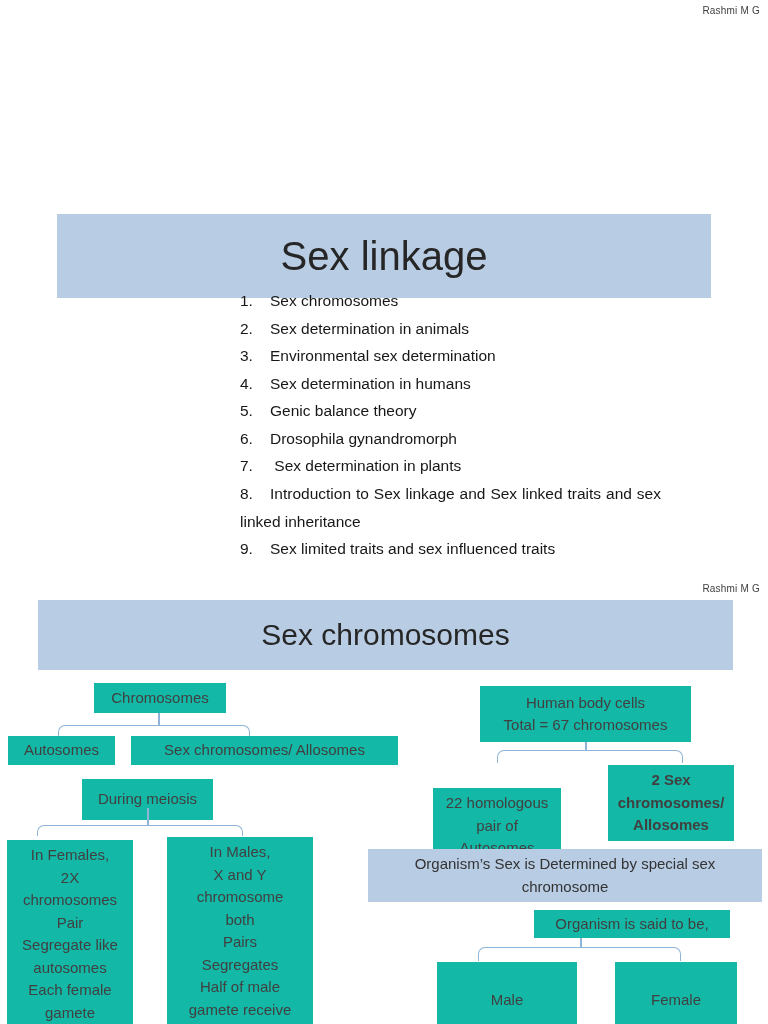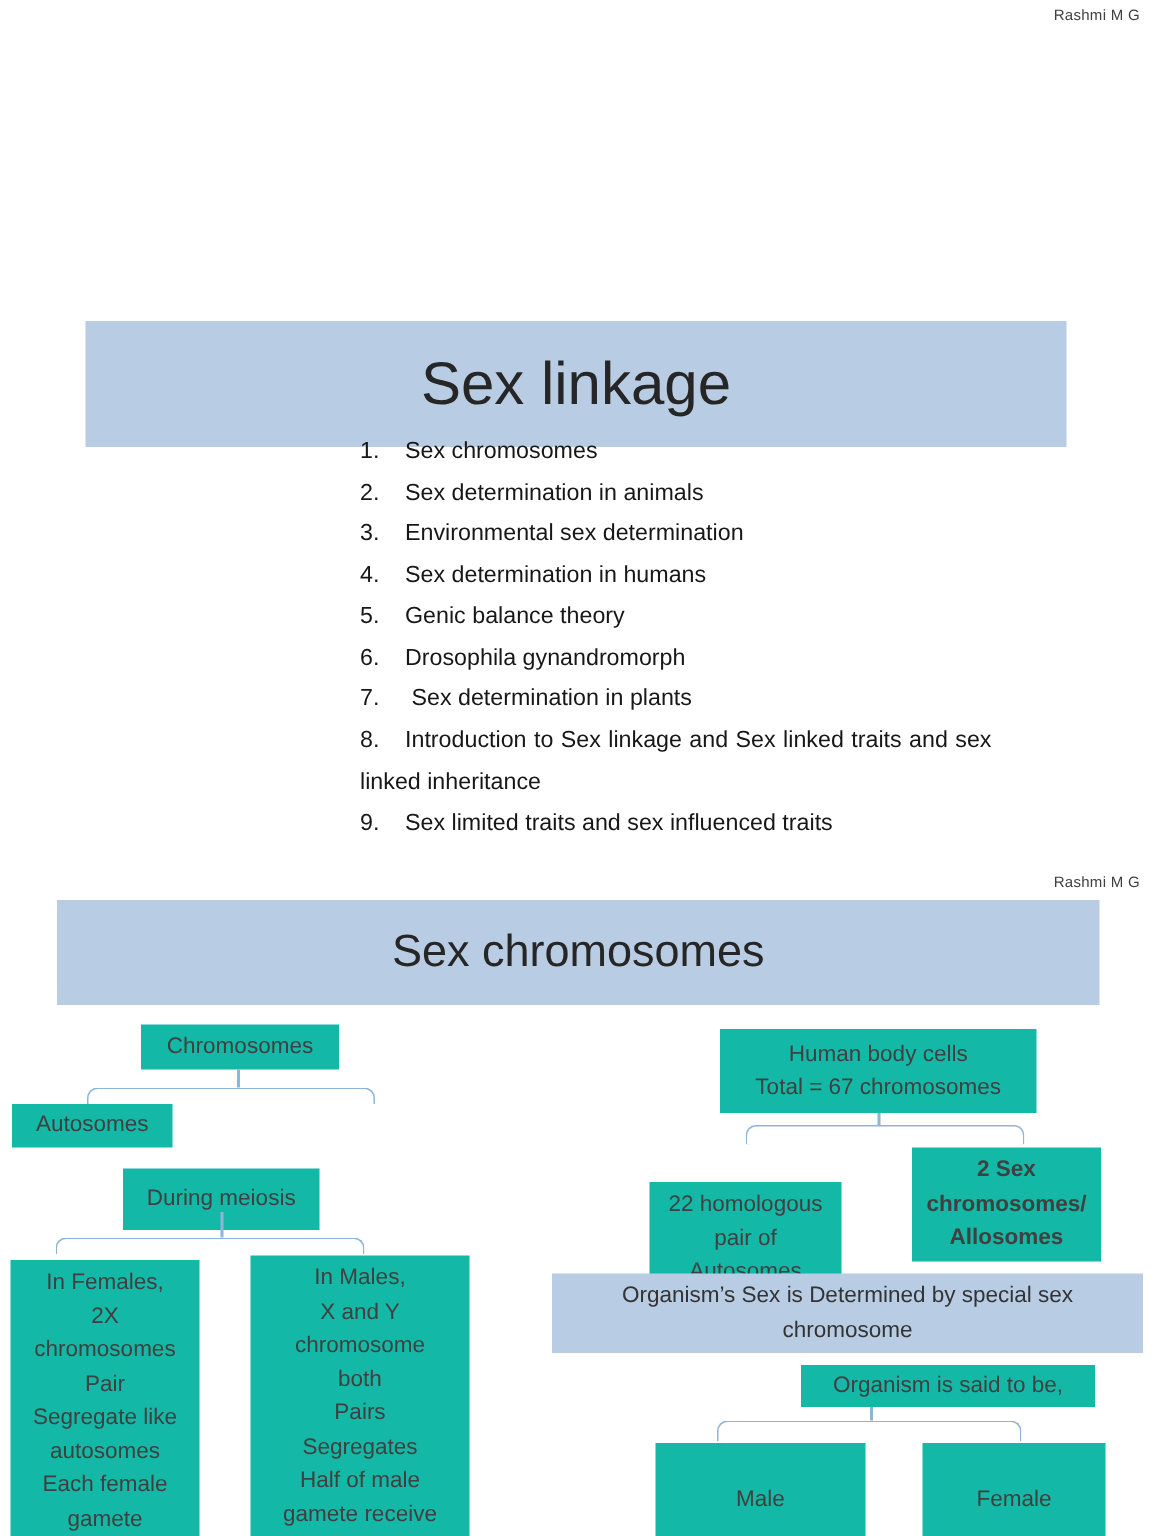--- a/index.html
+++ b/index.html
@@ -84,20 +84,21 @@
   <div class="banner title2">
     <span>Sex chromosomes</span>
   </div>
 
   <div class="box" style="left:94px; top:683px; width:132px; height:30px;">Chromosomes</div>
 
   <div class="stub" style="left:158px; top:713px; height:12px;"></div>
   <div class="bracket" style="left:58px; top:725px; width:192px; height:11px;"></div>
 
   <div class="box" style="left:8px; top:736px; width:107px; height:29px;">Autosomes</div>
+  <div class="box" style="left:131px; top:736px; width:267px; height:29px;">Sex chromosomes/ Allosomes</div>
 
   <div class="box" style="left:82px; top:779px; width:131px; height:41px;">During meiosis</div>
 
   <div class="stub" style="left:147px; top:808px; height:17px;"></div>
   <div class="bracket" style="left:37px; top:825px; width:206px; height:11px;"></div>
 
   <div class="box toppad" style="left:7px; top:840px; width:126px; height:200px;">In Females,
 2X
 chromosomes
 Pair

